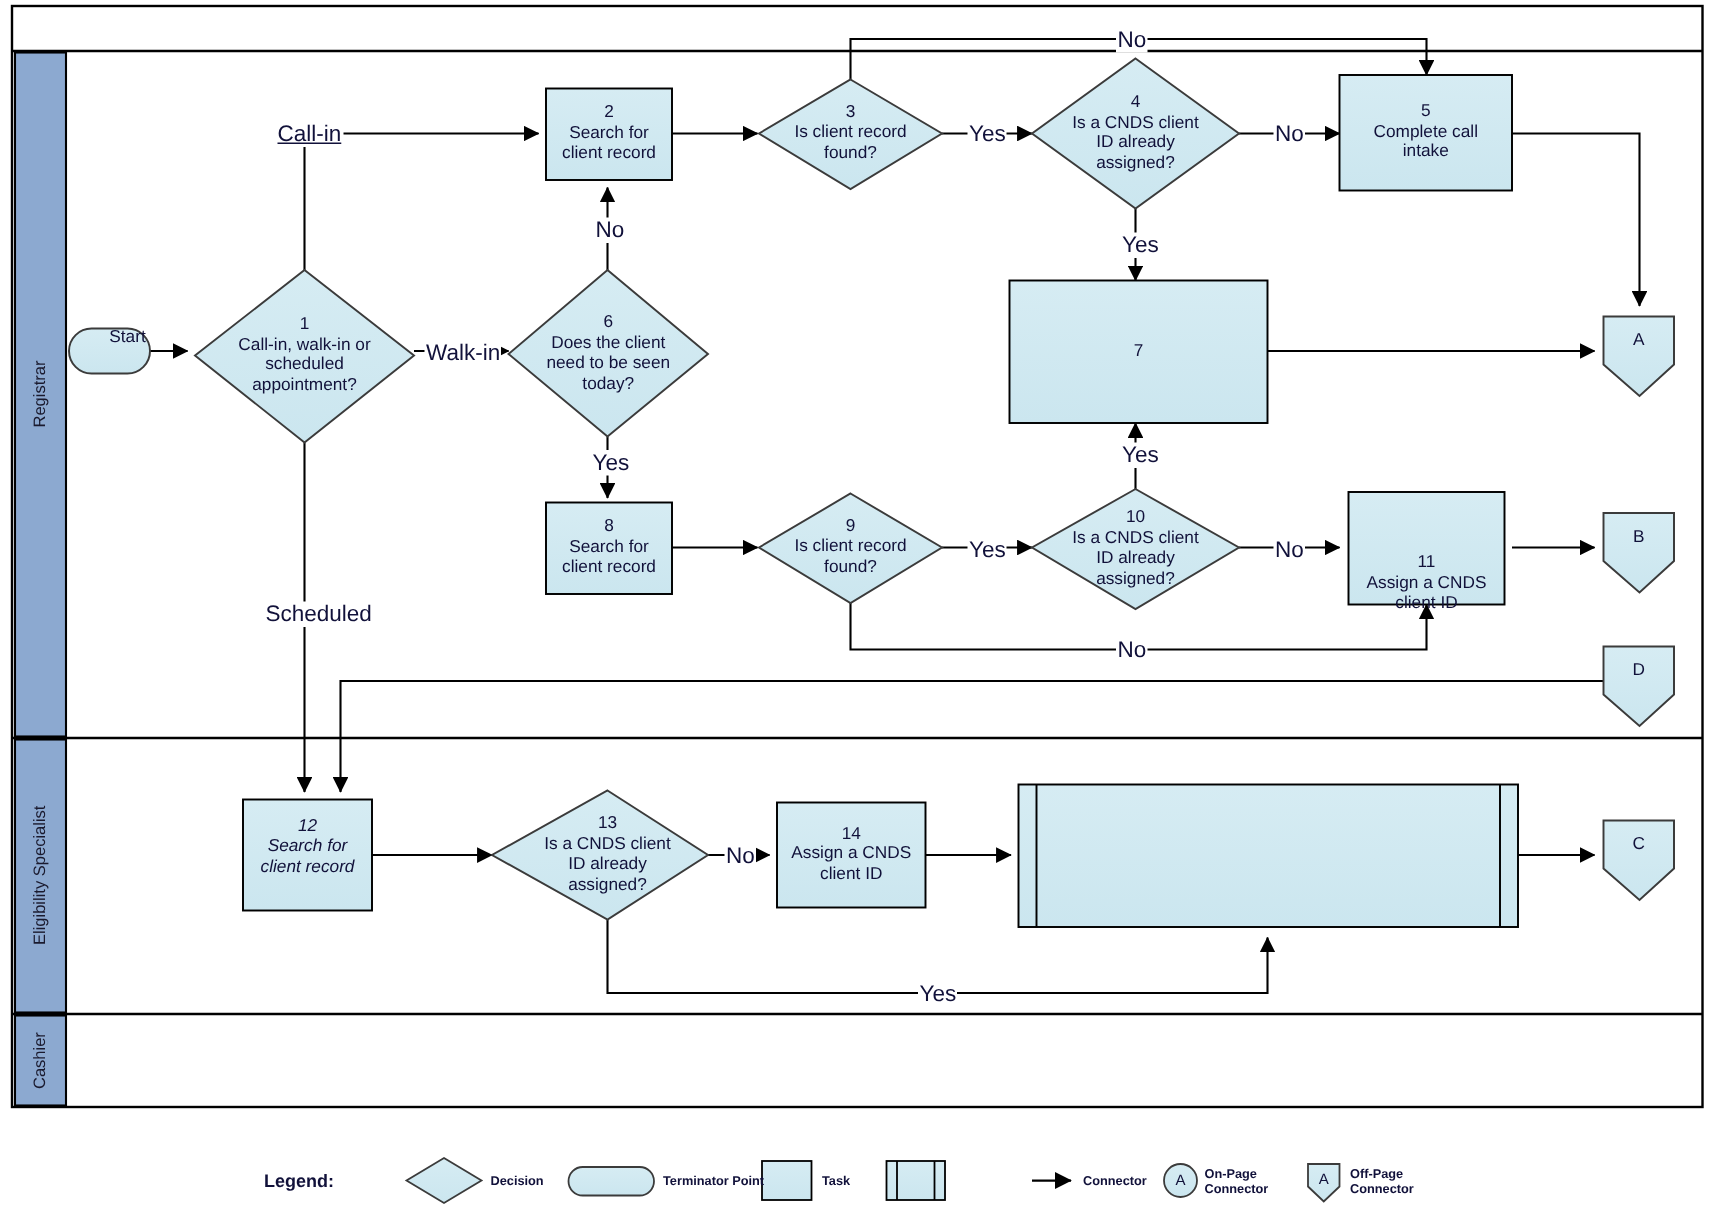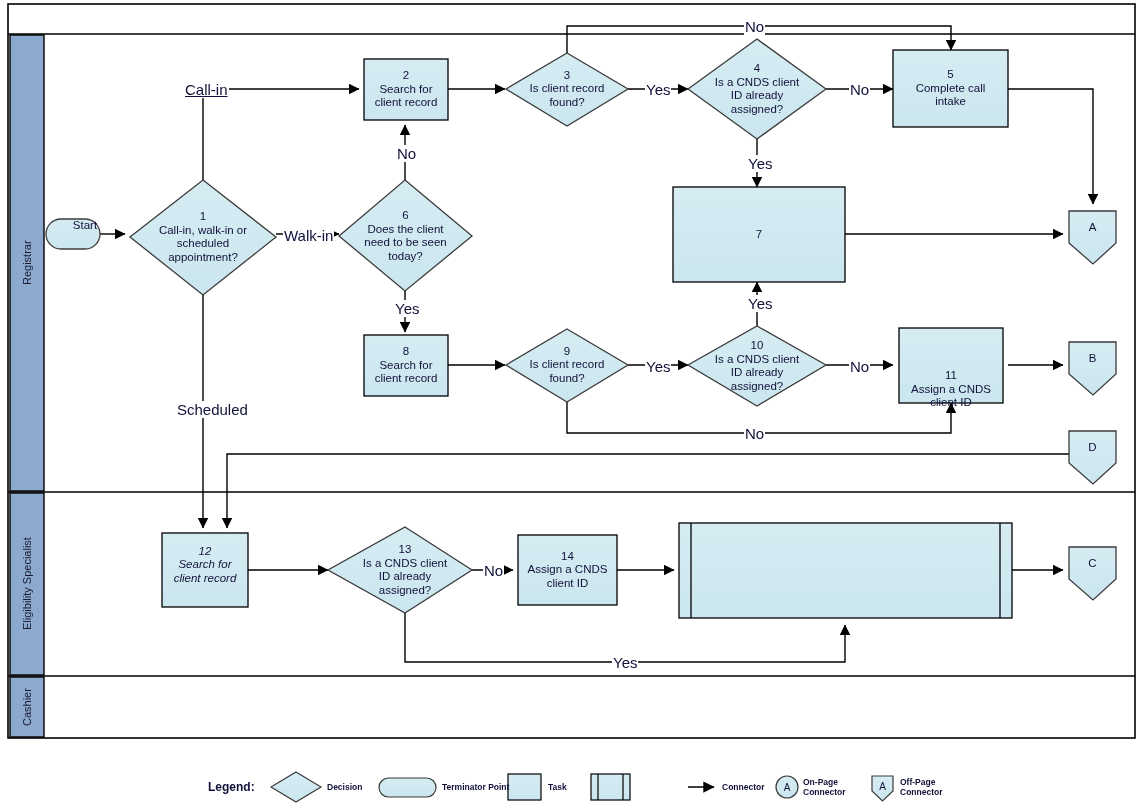--- a/index.html
+++ b/index.html
@@ -341,21 +341,21 @@
   <div class="edge-label" style="left:747px;top:155px;">Yes</div>
   <div class="edge-label" style="left:396px;top:145px;">No</div>
   <div class="edge-label" style="left:394px;top:300px;">Yes</div>
   <div class="edge-label" style="left:645px;top:358px;">Yes</div>
   <div class="edge-label" style="left:744px;top:425px;">No</div>
   <div class="edge-label" style="left:849px;top:358px;">No</div>
   <div class="edge-label" style="left:747px;top:295px;">Yes</div>
   <div class="edge-label" style="left:483px;top:562px;">No</div>
   <div class="edge-label" style="left:612px;top:654px;">Yes</div>
 
-  <div class="legend-title" style="left:208px;top:780px;">Legend:</div>
+  <div class="legend-title" style="left:176px;top:780px;">Legend:</div>
   <div class="legend-text" style="left:327px;top:782px;text-align:center;">Decision</div>
   <div class="legend-text" style="left:442px;top:782px;">Terminator Point</div>
   <div class="legend-text" style="left:548px;top:782px;">Task</div>
   <div class="legend-text" style="left:636px;top:777px;margin-top:34px;">Predefined
 Task Series</div>
   <div class="legend-text" style="left:722px;top:782px;">Connector</div>
   <div class="legend-text" style="left:803px;top:777px;">On-Page
 Connector</div>
   <div class="legend-text" style="left:900px;top:777px;">Off-Page
 Connector</div>

